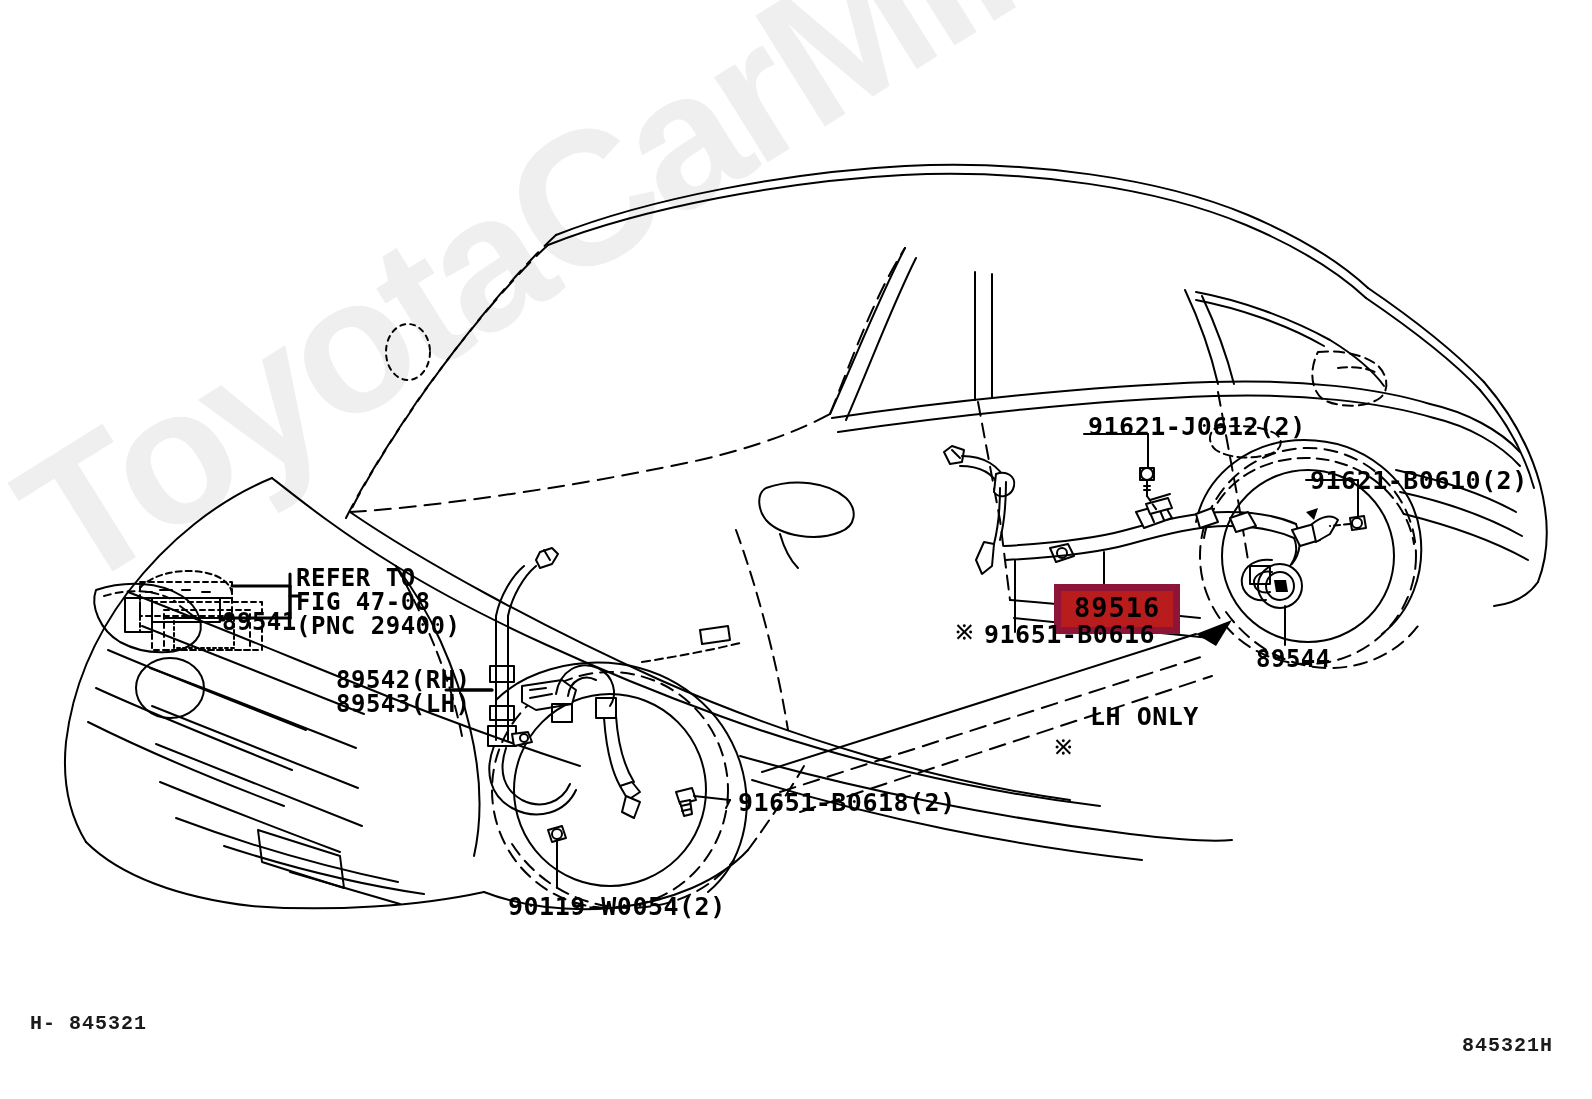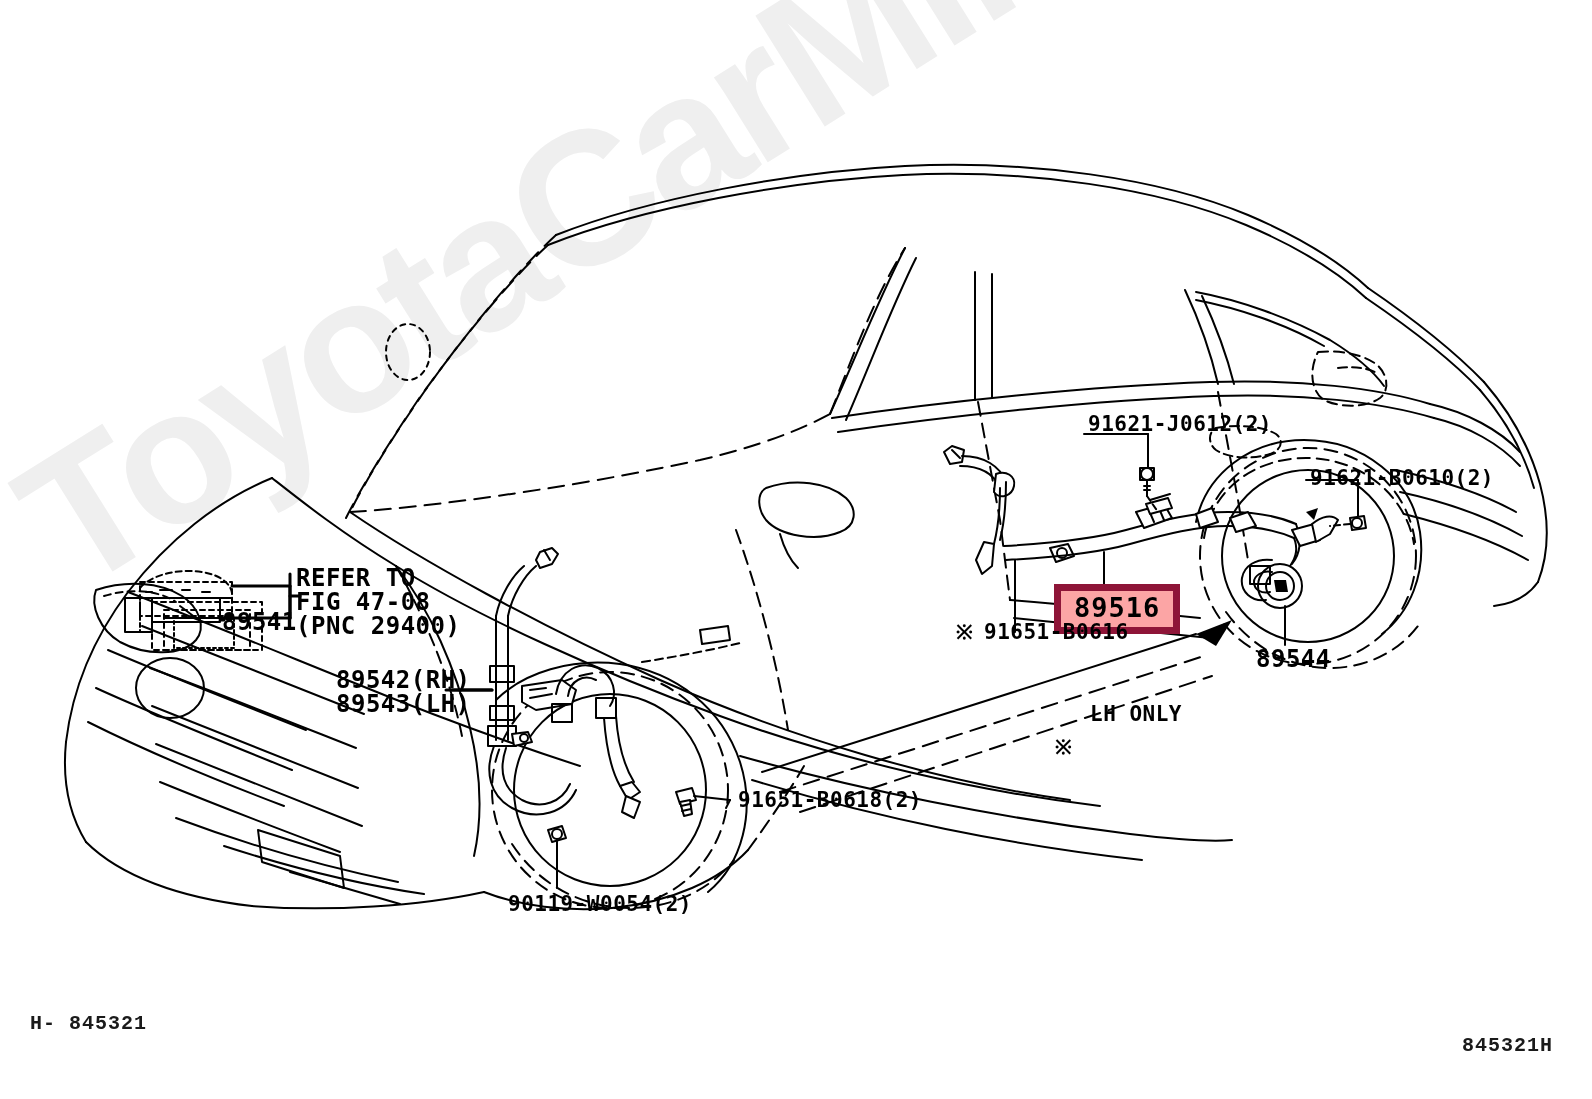--- a/index.html
+++ b/index.html
@@ -33,31 +33,31 @@
     font-weight: bold;
     letter-spacing: -6px;
     color: #efefef;
     white-space: nowrap;
     pointer-events: none;
     user-select: none;
   }
   .lbl {
     position: absolute;
     font-family: "DejaVu Sans Mono", monospace;
-    font-size: 21px;
+    font-size: 25px;
     font-weight: bold;
     color: #000;
     white-space: pre;
     letter-spacing: 0.5px;
   }
   .lbl.big { font-size: 24px; }
   .hl-box {
     position: absolute;
     border: 7px solid #8e1538;
-    background: #fca5a5;
+    background: #b91c1c;
     padding: 3px 13px 5px 13px;
     font-family: "DejaVu Sans Mono", monospace;
     font-size: 27px;
     font-weight: bold;
     color: #000;
     letter-spacing: 1px;
     line-height: 1.05;
   }
   .footer {
     position: absolute;

